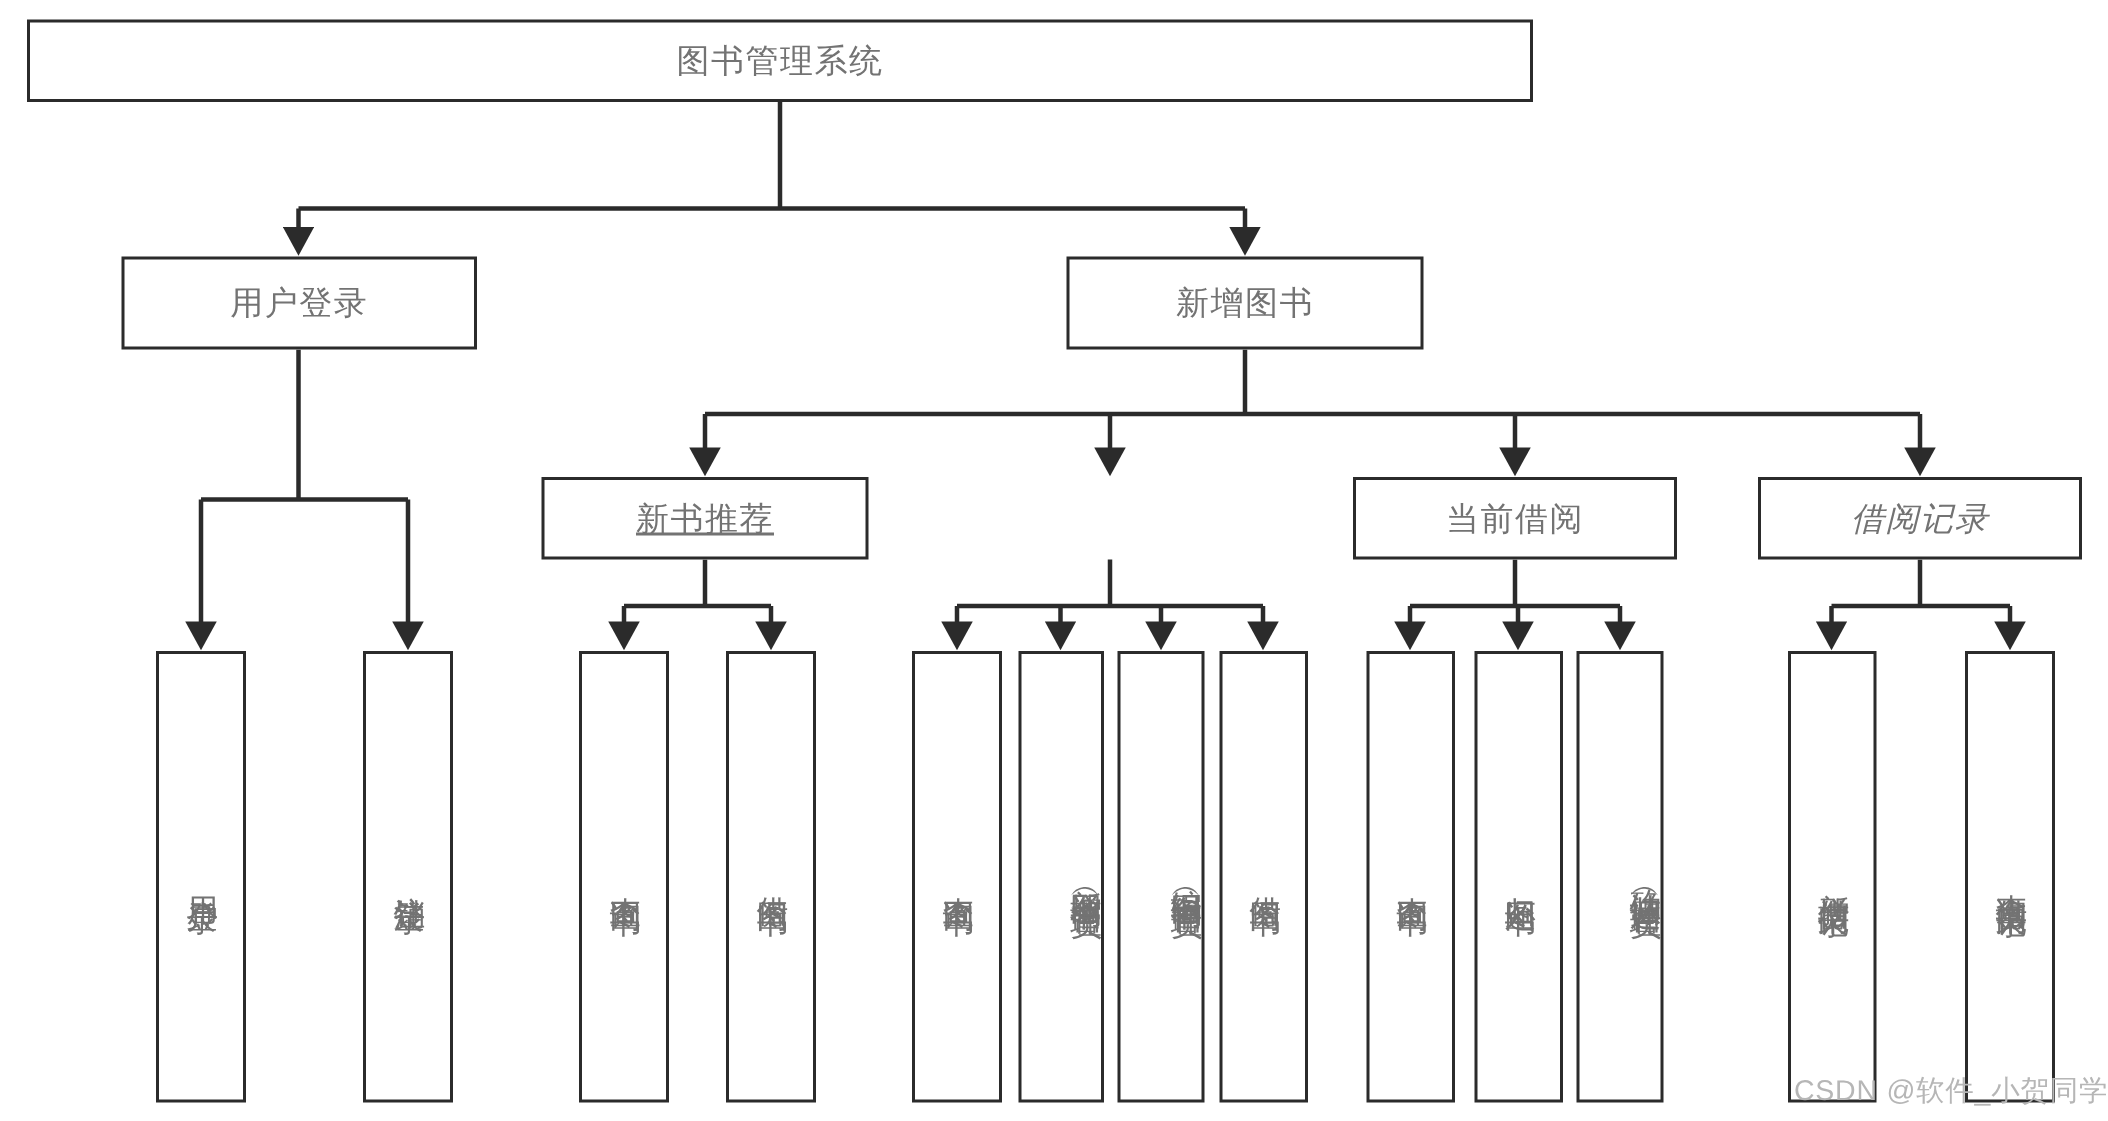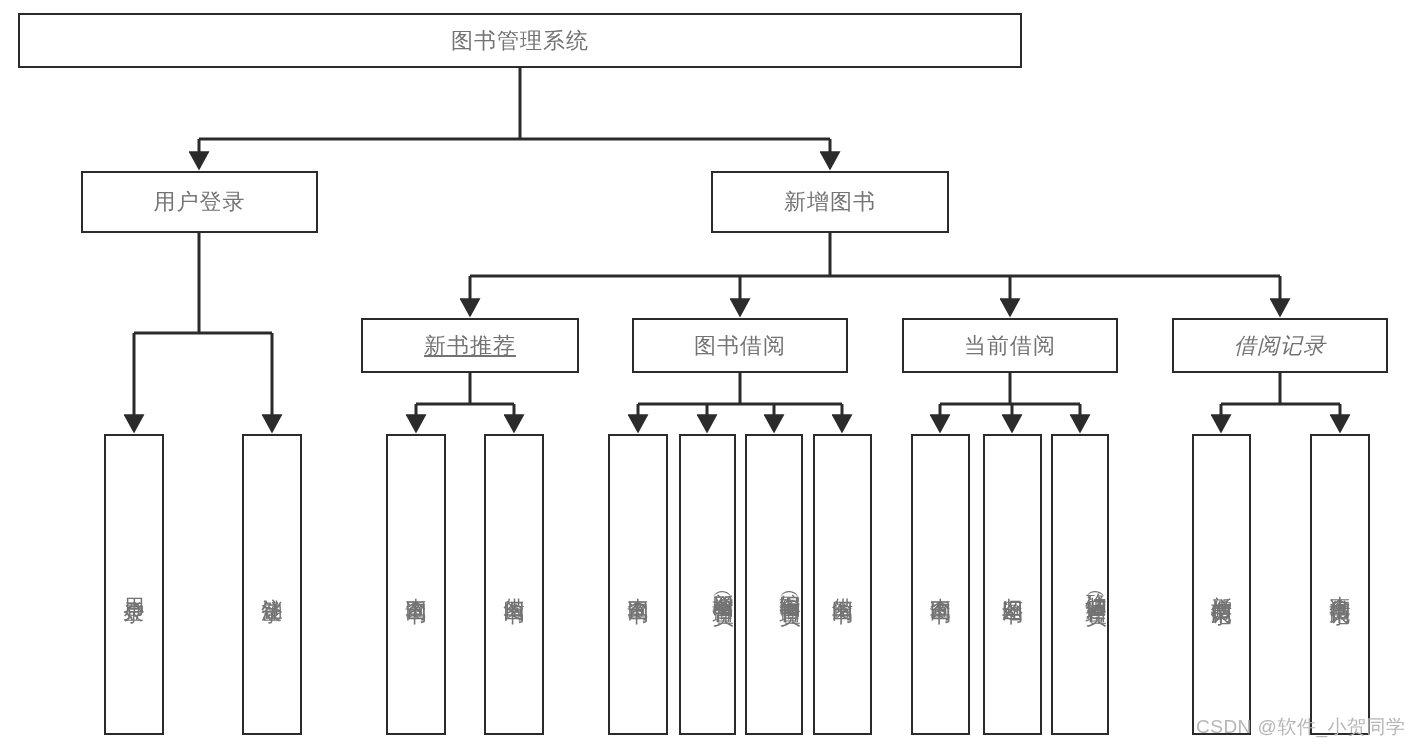--- a/index.html
+++ b/index.html
@@ -117,21 +117,20 @@
       <path d="M 1340 404 L 1340 430" marker-end="url(#arrow)"></path>
     </g>
   </svg>
 
   <div class="node horiz" style="left:18px; top:13px; width:1004px; height:55px;">图书管理系统</div>
 
   <div class="node horiz" style="left:81px; top:171px; width:237px; height:62px;">用户登录</div>
   <div class="node horiz" style="left:711px; top:171px; width:238px; height:62px;">新增图书</div>
 
   <div class="node horiz" style="left:361px; top:318px; width:218px; height:55px;text-decoration:underline;">新书推荐</div>
-  <div class="node horiz" style="left:632px; top:318px; width:216px; height:55px;">图书借阅</div>
   <div class="node horiz" style="left:902px; top:318px; width:216px; height:55px;">当前借阅</div>
   <div class="node horiz" style="left:1172px; top:318px; width:216px; height:55px;font-style:italic;">借阅记录</div>
 
   <div class="node vert mid-anchor" style="left:104px; top:434px; width:60px; height:301px;">用户登录</div>
   <div class="node vert mid-anchor" style="left:242px; top:434px; width:60px; height:301px;">注销登录</div>
 
   <div class="node vert mid-anchor" style="left:386px; top:434px; width:60px; height:301px;">查询图书</div>
   <div class="node vert mid-anchor" style="left:484px; top:434px; width:60px; height:301px;">借阅图书</div>
 
   <div class="node vert mid-anchor" style="left:608px; top:434px; width:60px; height:301px;">查询图书</div>

